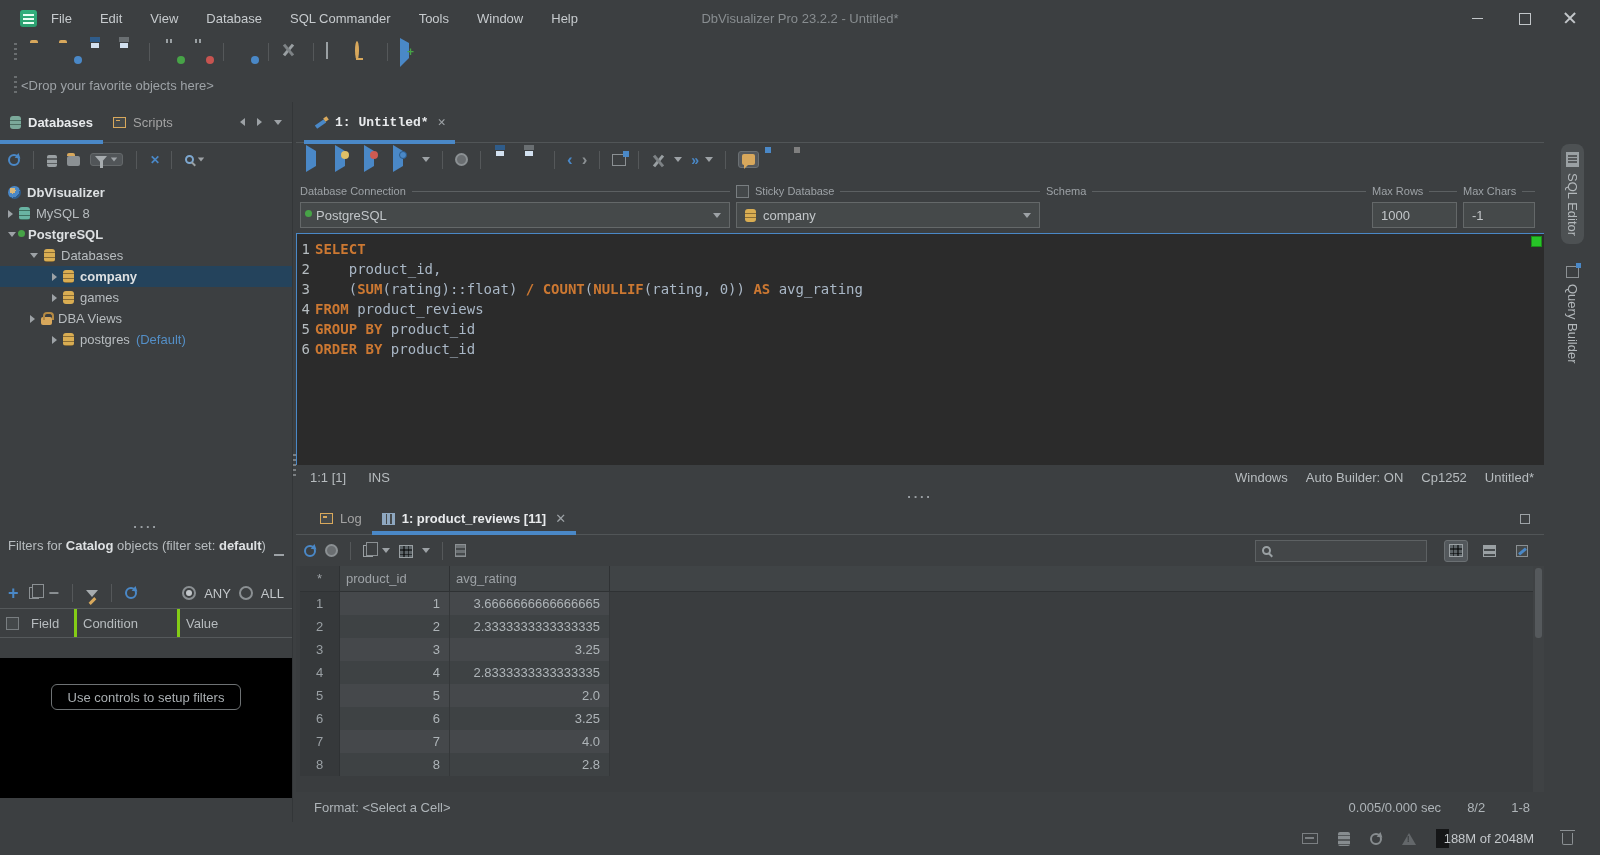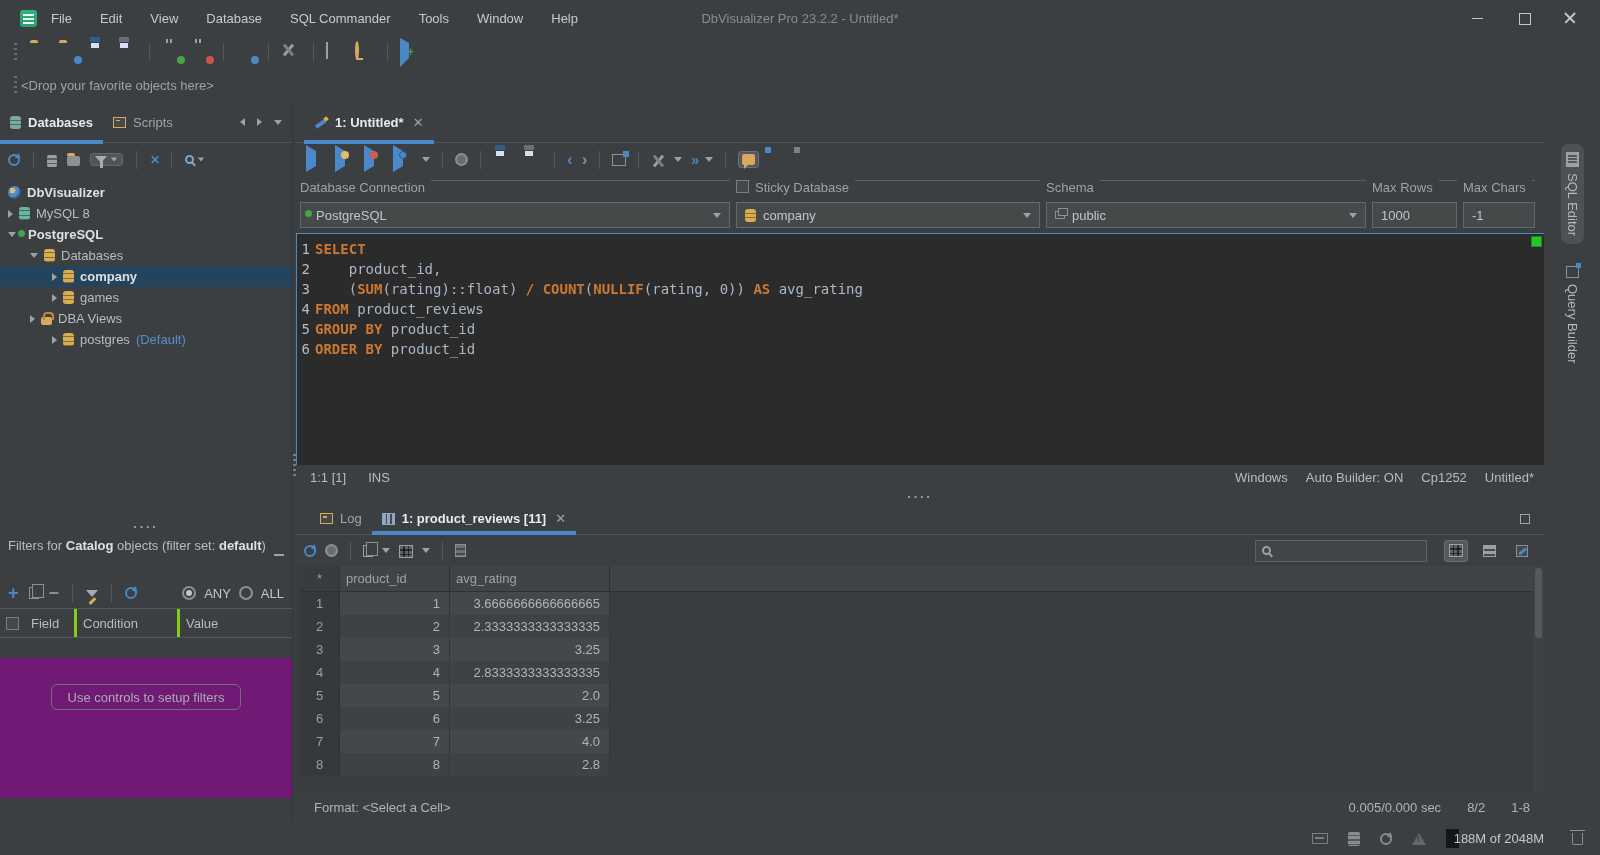--- a/index.html
+++ b/index.html
@@ -118,21 +118,21 @@
   .ic-copy::after{ content:""; position:absolute; left:2px; top:-4px; width:10px; height:12px; border:1.5px solid #8b9093; background:#3c3f41;}
   .ic-funnel-edit { position:relative; }
   .ic-funnel-edit::after { content:""; position:absolute; right:-5px; top:0px; width:3px; height:8px; background:#d8a85c; transform:rotate(45deg);}
   .radios { margin-left:auto; display:flex; align-items:center; gap:8px; padding-right:8px; color:#c2c6c9;}
   .radio { width:14px; height:14px; border:2px solid #8b9093; border-radius:50%; position:relative;}
   .radio.sel::after { content:""; position:absolute; left:2px; top:2px; width:6px; height:6px; border-radius:50%; background:#c2c6c9;}
   .filter-header { height:30px; display:flex; align-items:center; border-top:1px solid #55595b; border-bottom:1px solid #55595b; color:#b7bcbf;}
   .fh-cell { padding-left:6px; height:100%; display:flex; align-items:center; border-right:3px solid #84cc16; }
   .cbx { width:13px; height:13px; border:1px solid #797e81; background:#44484a; margin:0 6px; }
   .filter-gap { height:20px; }
-  .filter-body { height:140px; background:#701a75; display:flex; justify-content:center; }
+  .filter-body { height:140px; background:#000000; display:flex; justify-content:center; }
   .setup-btn { margin-top:26px; height:26px; padding:0 16px; color:#a9aeb1; background:transparent;
       border:1px solid #6e7274; border-radius:6px; font-size:13px; align-self:flex-start;}
 
   
   .vsplit { left:292px; top:102px; width:4px; height:720px; background:#3c3f41; border-left:1px solid #333638; }
   .vsplit::after{ content:""; position:absolute; left:0px; top:352px; width:3px; height:22px;
       background:repeating-linear-gradient(#7a7e81 0 2px, transparent 2px 5px); }
 
   
   .center { left:296px; top:102px; width:1248px; height:720px; display:flex; flex-direction:column; }
@@ -151,21 +151,21 @@
   .ic-sqlblock::after { content:""; position:absolute; right:-4px; top:-4px; width:6px; height:6px; background:#4a88c7; }
   .dbl-arrow { color:#4a88c7; font-weight:bold; font-size:14px; letter-spacing:-3px;}
   .tbi-active { background:#54585c; border:1px solid #6b7073; border-radius:3px; padding:2px 3px; display:flex; align-items:center;}
   .ic-commenter { width:13px; height:11px; background:#d8a85c; border-radius:2px; position:relative;}
   .ic-commenter::after { content:""; position:absolute; left:2px; bottom:-4px; border-top:4px solid #d8a85c; border-right:4px solid transparent;}
   .ic-dbgrid { width:12px; height:13px; background:repeating-linear-gradient(#9aa0a3 0 3px,#5a5e60 3px 4.5px); border-radius:2px; position:relative;}
   .ic-dbgrid::after { content:""; position:absolute; right:-3px; bottom:-2px; width:6px; height:6px; background:#4a88c7;}
 
   .conn-row { height:57px; display:flex; gap:6px; padding:4px 8px 0 4px; }
   .fgroup { display:flex; flex-direction:column; }
-  .legend { display:flex; align-items:flex-start; gap:6px; color:#9da2a6; font-size:13px; height:22px; }
+  .legend { display:flex; align-items:center; gap:6px; color:#9da2a6; font-size:11px; height:22px; }
   .legend::after { content:""; flex:1; height:1px; background:#5c6062; }
   .dd { height:26px; background:#45494a; border:1px solid #646869; display:flex; align-items:center; gap:7px; padding:0 8px; color:#c2c6c9; }
   .dd .dchev { margin-left:auto; }
   .ic-schema { width:10px; height:8px; border:1.5px solid #8b9093; position:relative;}
   .ic-schema::after{ content:""; position:absolute; left:2px; top:-4px; width:8px; height:6px; border:1.5px solid #8b9093; background:#45494a;}
 
   .editor { flex:1; background:#2b2b2b; border-top:1px solid #4a88c7; border-left:1px solid #4a88c7; position:relative;
       font-family:"DejaVu Sans Mono", monospace; font-size:14px; padding-top:5px; overflow:hidden;}
   .green-marker { position:absolute; top:2px; right:2px; width:11px; height:11px; background:#27c427; border:1px solid #1b8c1b; }
   .sql-line { display:flex; height:20px; line-height:20px; white-space:pre; }
@@ -219,21 +219,21 @@
   .right-strip { left:1544px; top:102px; width:56px; height:720px; padding-top:42px; display:flex; flex-direction:column; align-items:center; gap:14px; }
   .vtab { display:flex; flex-direction:column; align-items:center; gap:6px; padding:8px 4px; color:#b3b8bb; }
   .vtab.active { background:#4d5153; border-radius:8px; }
   .vtext { writing-mode:vertical-rl; font-size:13px; }
   .ic-doc { width:13px; height:15px; background:#9aa0a3; position:relative; }
   .ic-doc::after { content:""; position:absolute; left:2px; top:3px; width:9px; height:1.5px; background:#55585a; box-shadow:0 3px 0 #55585a, 0 6px 0 #55585a;}
   .ic-qb { width:13px; height:12px; border:1.5px solid #8b9093; position:relative;}
   .ic-qb::after { content:""; position:absolute; right:-3px; top:-4px; width:5px; height:5px; background:#4a88c7;}
 
   
-  .statusbar { left:0; top:822px; width:1600px; height:33px; display:flex; align-items:center; justify-content:flex-end; gap:20px; padding-right:17px; color:#c4c8cb; }
+  .statusbar { left:0; top:822px; width:1600px; height:33px; display:flex; align-items:center; justify-content:flex-end; gap:20px; padding-right:27px; color:#c4c8cb; }
   .sb-ico { opacity:.8; }
   .ic-kbd { width:16px; height:11px; border:1.5px solid #8b9093; position:relative;}
   .ic-kbd::after{ content:""; position:absolute; left:2px; top:3px; width:9px; height:2px; background:#8b9093;}
   .ic-warn { width:0; height:0; border-left:7px solid transparent; border-right:7px solid transparent; border-bottom:12px solid #6d7275; position:relative;}
   .ic-warn::after{ content:"!"; position:absolute; left:-2px; top:1px; font-size:9px; color:#3c3f41; font-weight:bold;}
   .memory { position:relative; padding:2px 8px; }
   .memory::before { content:""; position:absolute; left:0; top:0; bottom:0; width:13px; background:#151617; }
   .memory span { position:relative; }
   .ic-trash { width:11px; height:12px; border:1.5px solid #8b9093; border-top:none; border-radius:0 0 2px 2px; position:relative; }
   .ic-trash::before { content:""; position:absolute; left:-3px; top:-3px; width:15px; height:1.5px; background:#8b9093; }
@@ -406,21 +406,21 @@
   <div class="filter-body">
     <button class="setup-btn">Use controls to setup filters</button>
   </div>
 </div>
 
 <div class="abs vsplit"></div>
 
 <div class="abs center">
 
   <div class="tabrow">
-    <div class="tab active" style="margin-left:8px;">
+    <div class="tab active" style="margin-left:8px;font-family:Liberation Mono, monospace;">
       <span class="ed-pencil"></span>
       <span>1: Untitled*</span>
       <span class="tab-x">✕</span>
     </div>
   </div>
 
   <div class="ed-toolbar">
     <span class="tbi"><span class="play"></span></span>
     <span class="tbi"><span class="play"><span class="dot yellow"></span></span></span>
     <span class="tbi"><span class="play"><span class="dot red"></span></span></span>
@@ -468,25 +468,20 @@
       <div class="dd">
         <span class="ic-db"></span>
         <span>company</span>
         <span class="dchev chev down"></span>
       </div>
     </div>
     <div class="fgroup" style="width:320px;">
       <div class="legend">
           <span>Schema</span>
         </div>
-      <div class="dd">
-        <span class="ic-schema"></span>
-        <span>public</span>
-        <span class="dchev chev down"></span>
-      </div>
     </div>
     <div class="fgroup" style="width:85px;">
       <div class="legend">
           <span>Max Rows</span>
         </div>
       <div class="dd">
           <span>1000</span>
         </div>
     </div>
     <div class="fgroup" style="width:72px;">

